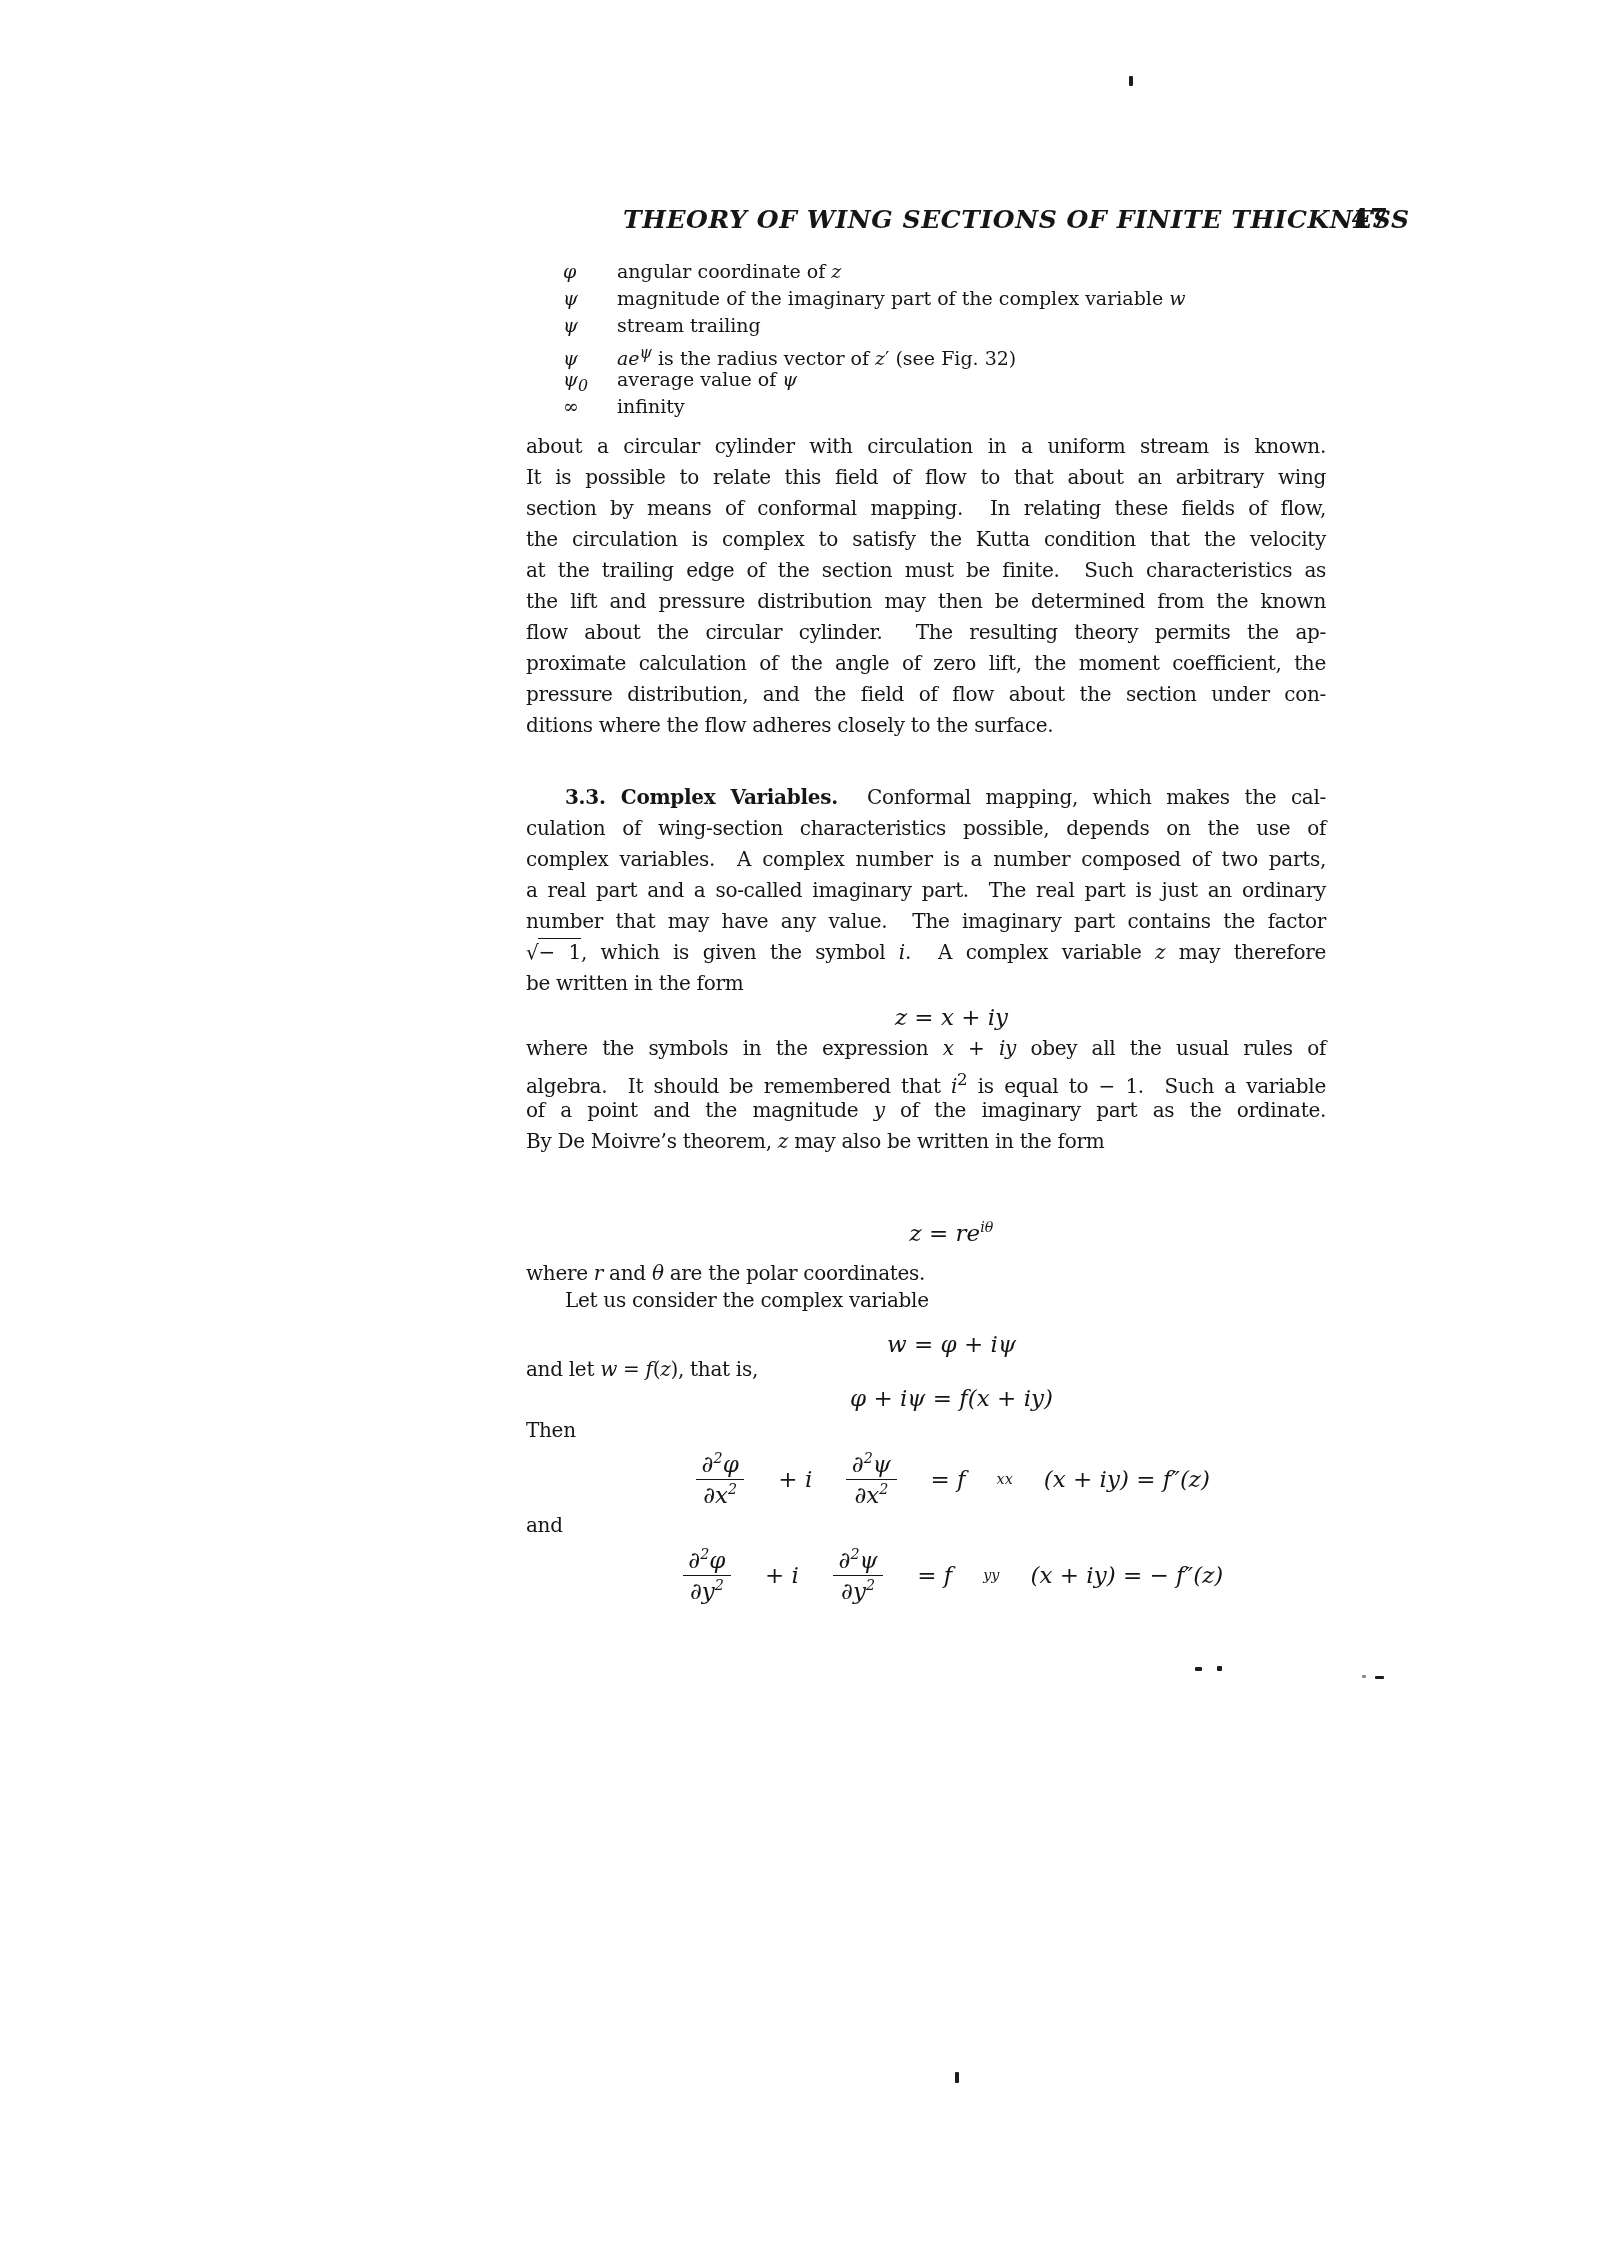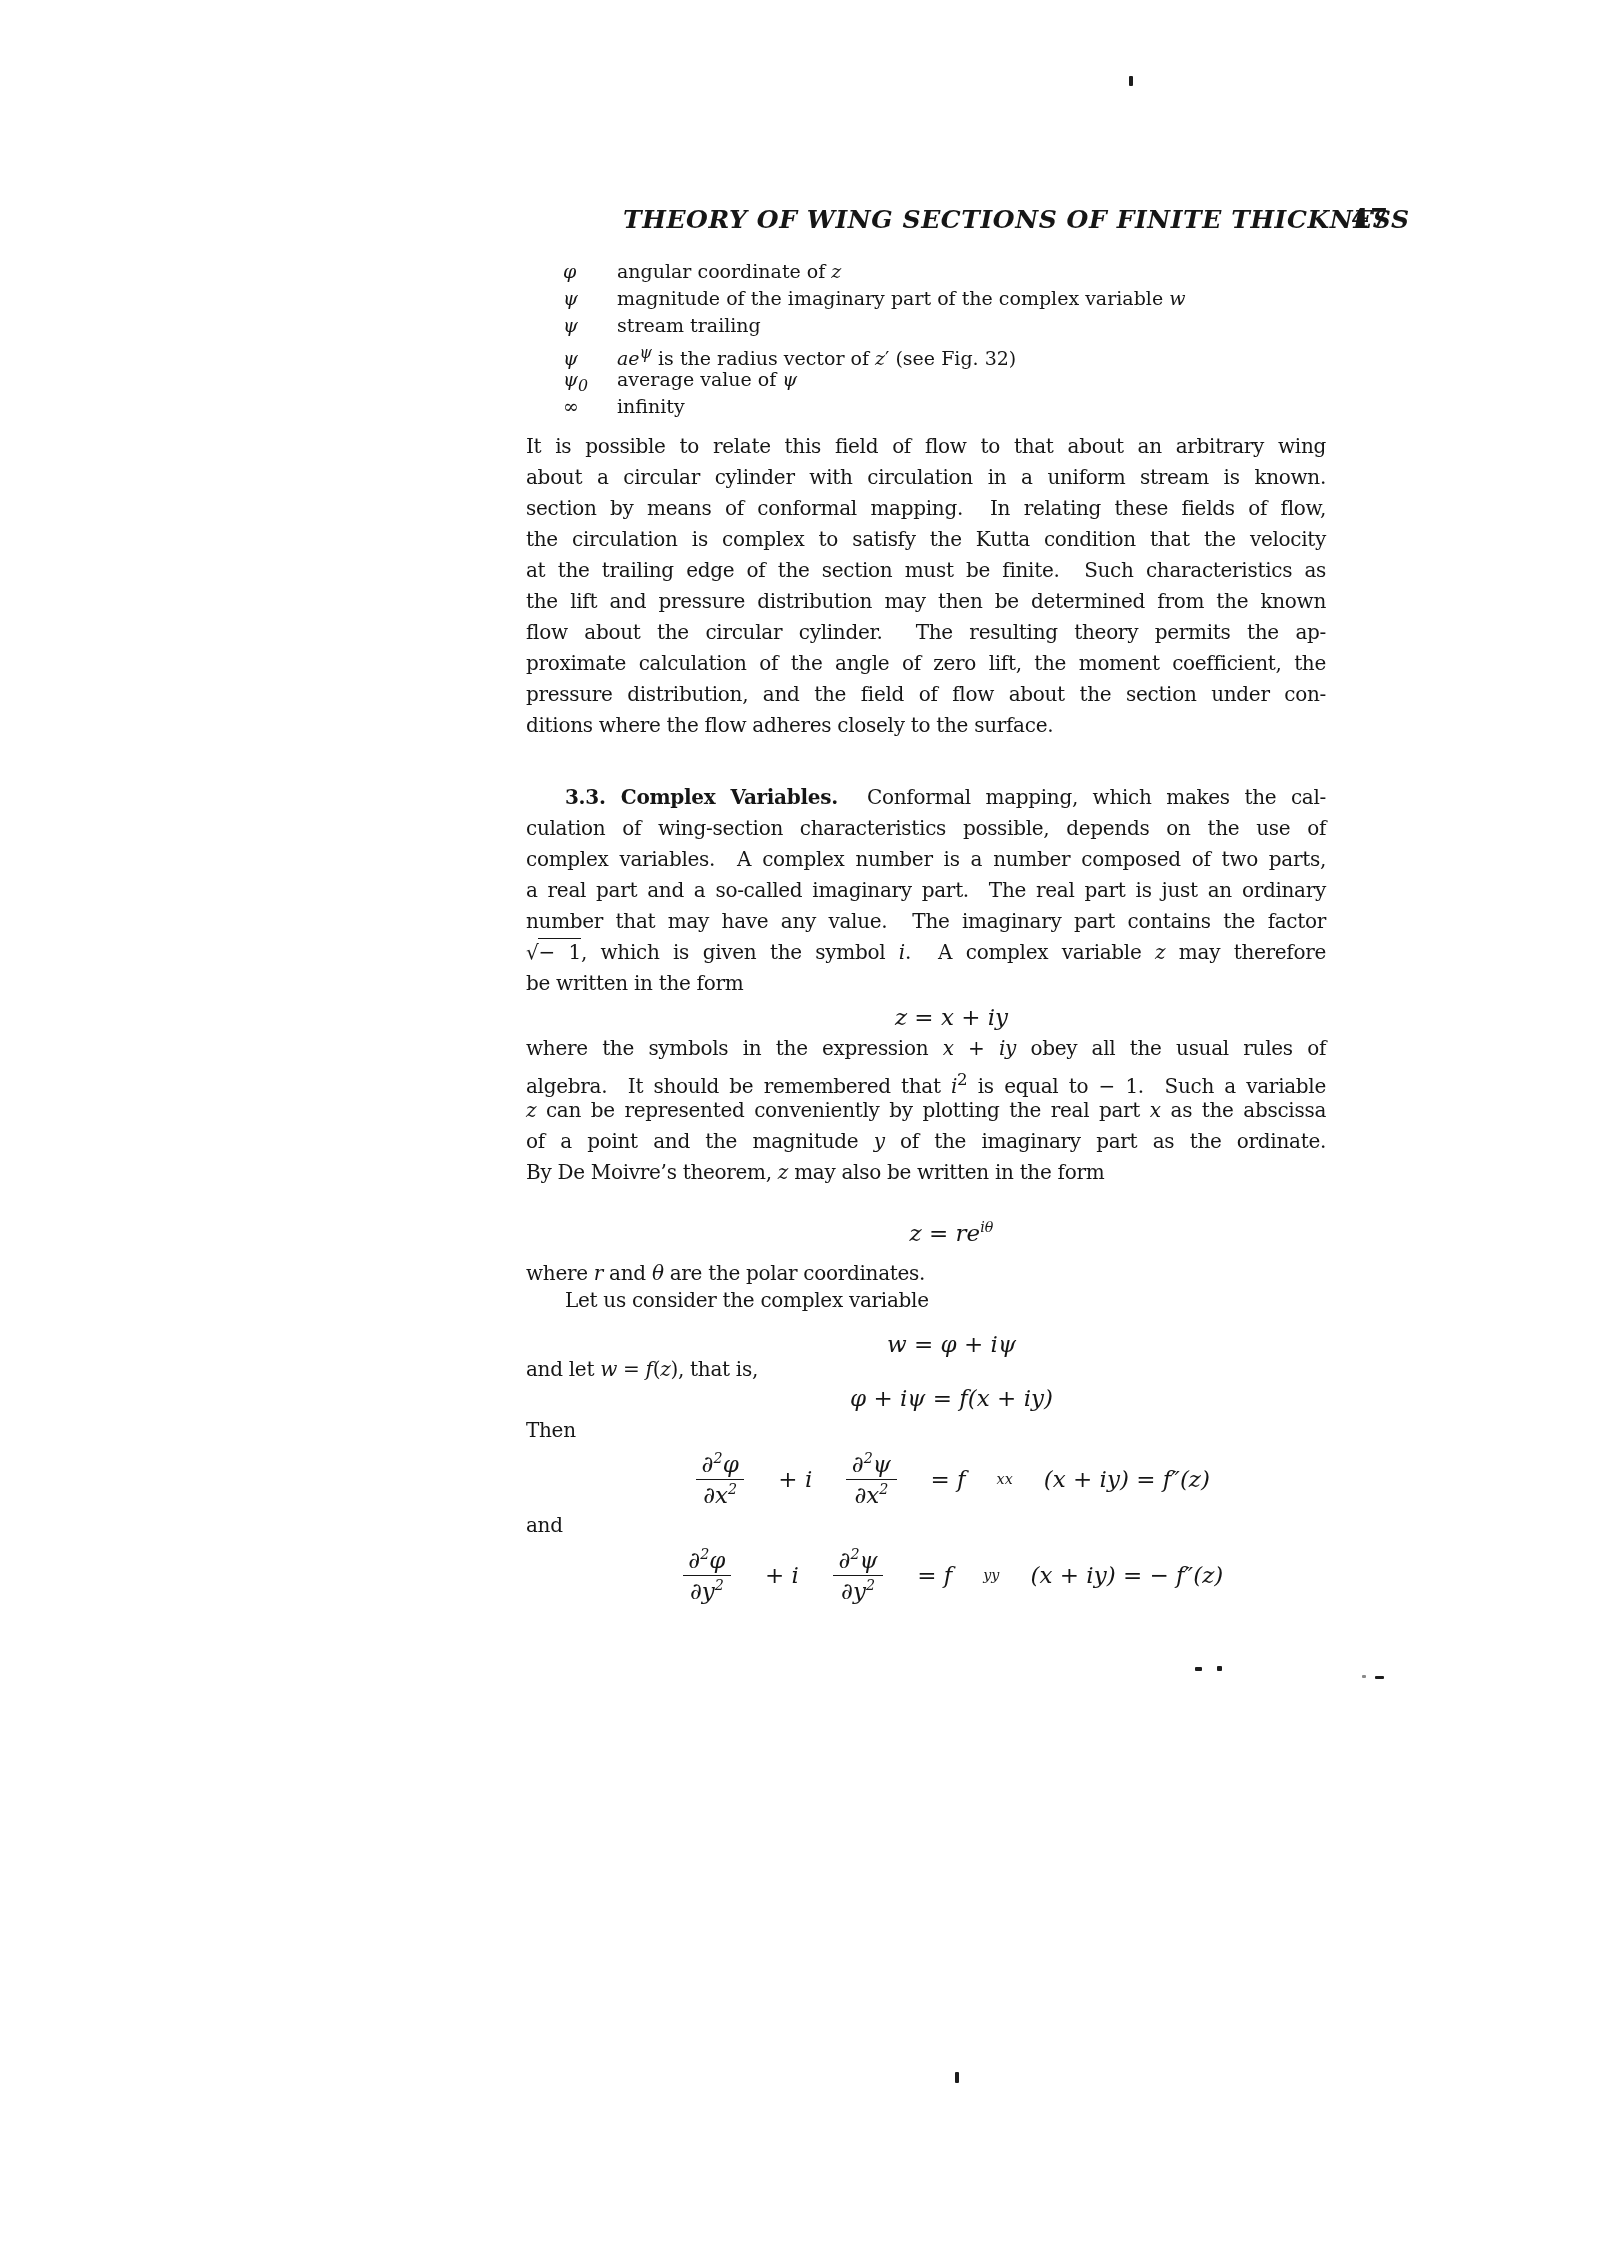--- a/index.html
+++ b/index.html
@@ -71,22 +71,22 @@
       <span class="sym">ψ<sub>0</sub></span>
       <span class="def">average value of <i>ψ</i></span>
     </div>
     <div class="symrow">
       <span class="sym">∞</span>
       <span class="def">infinity</span>
     </div>
   </div>
 
   <div class="block" style="top:431px;">
+    <div class="tline jline">about a circular cylinder with circulation in a uniform stream is known.</div>
     <div class="tline jline">It is possible to relate this field of flow to that about an arbitrary wing</div>
-    <div class="tline jline">about a circular cylinder with circulation in a uniform stream is known.</div>
     <div class="tline jline">section by means of conformal mapping.&nbsp; In relating these fields of flow,</div>
     <div class="tline jline">the circulation is complex to satisfy the Kutta condition that the velocity</div>
     <div class="tline jline">at the trailing edge of the section must be finite.&nbsp; Such characteristics as</div>
     <div class="tline jline">the lift and pressure distribution may then be determined from the known</div>
     <div class="tline jline">flow about the circular cylinder.&nbsp; The resulting theory permits the ap-</div>
     <div class="tline jline">proximate calculation of the angle of zero lift, the moment coefficient, the</div>
     <div class="tline jline">pressure distribution, and the field of flow about the section under con-</div>
     <div class="tline lline">ditions where the flow adheres closely to the surface.</div>
   </div>
 
@@ -98,21 +98,20 @@
     <div class="tline jline">number that may have any value.&nbsp; The imaginary part contains the factor</div>
     <div class="tline jline">√<span class="ovl">− 1</span>, which is given the symbol <i>i</i>.&nbsp; A complex variable <i>z</i> may therefore</div>
     <div class="tline lline">be written in the form</div>
   </div>
 
   <div class="eq" style="top:999px;">z = x + iy</div>
 
   <div class="block" style="top:1033px;">
     <div class="tline jline">where the symbols in the expression <i>x</i> + <i>iy</i> obey all the usual rules of</div>
     <div class="tline jline">algebra.&nbsp; It should be remembered that <i>i</i><sup>2</sup> is equal to − 1.&nbsp; Such a variable</div>
-    <div class="tline jline"><i>z</i> can be represented conveniently by plotting the real part <i>x</i> as the abscissa</div>
     <div class="tline jline">of a point and the magnitude <i>y</i> of the imaginary part as the ordinate.</div>
     <div class="tline lline">By De Moivre’s theorem, <i>z</i> may also be written in the form</div>
   </div>
 
   <div class="eq" style="top:1209px;">z = re<sup>iθ</sup></div>
 
   <div class="block" style="top:1258px;">
     <div class="tline lline">where <i>r</i> and <i>θ</i> are the polar coordinates.</div>
   </div>
 

